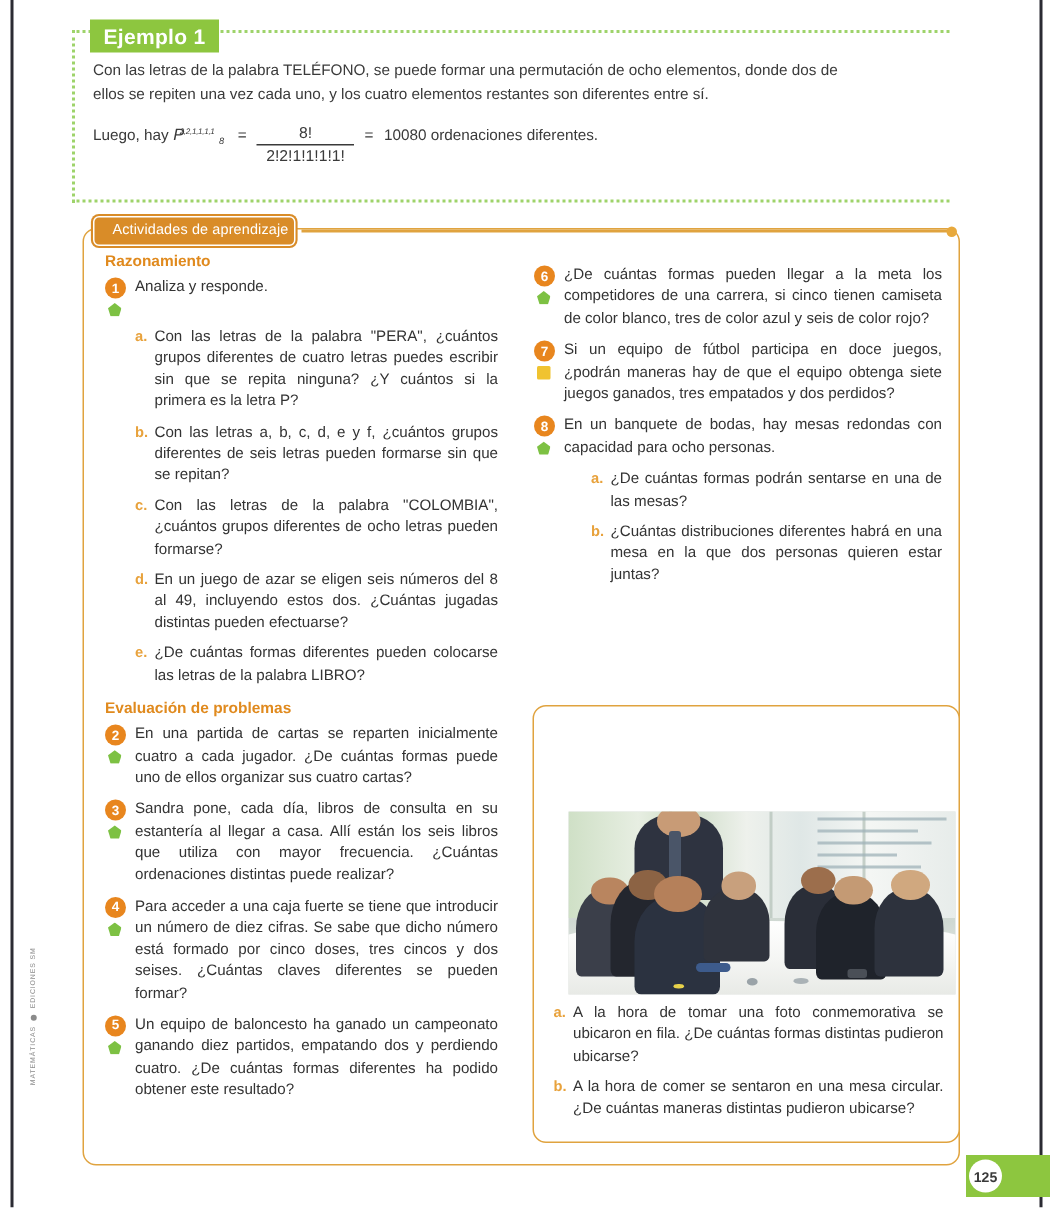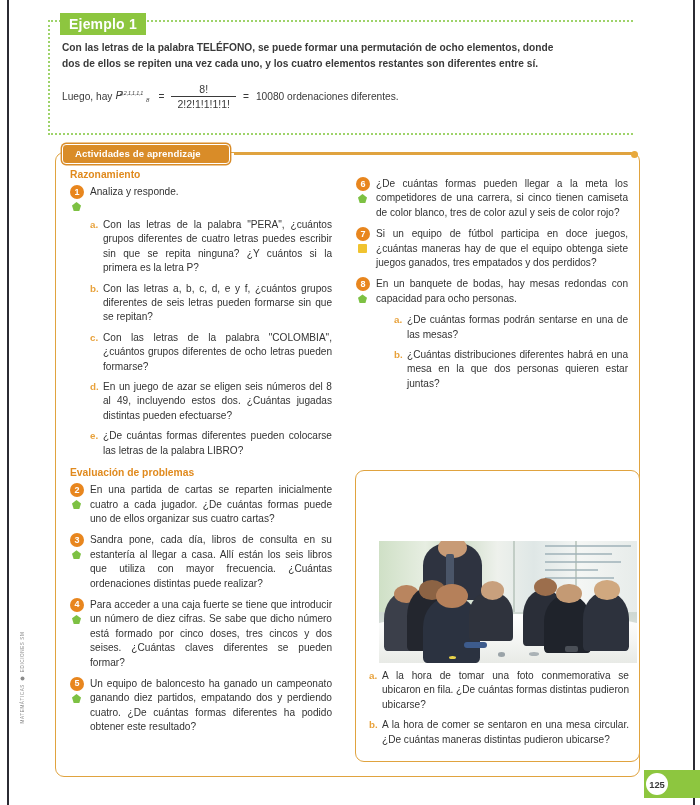--- a/index.html
+++ b/index.html
@@ -33,38 +33,38 @@
     border-bottom:2px dotted #9ed36a;border-right:none;
     box-sizing:border-box;padding:0;
   }
   .ejemplo-tag{
     position:absolute;left:10px;top:-9px;
     background:#8dc63f;color:#fff;font-weight:bold;font-size:14px;
     padding:2.5px 9px 3px 9px;letter-spacing:.2px;
   }
   .ejemplo-body{position:absolute;left:12px;top:18px;width:500px;
     font-size:10.2px;line-height:15.6px;color:#3a3a3a;}
-  .ejemplo-body p{margin:0 0 2px 0;font-weight:bold;}
-
-  .formula-row{display:flex;align-items:center;margin-top:12px;font-size:10.2px;}
+  .ejemplo-body p{margin:0 0 2px 0;}
+
+  .formula-row{display:flex;align-items:flex-start;margin-top:12px;font-size:10.2px;}
   .formula-row .lead{margin-right:3px;}
   .perm{font-style:italic;position:relative;display:inline-block;margin-right:2px;}
   .perm .base{font-style:italic;font-size:11px;}
   .perm .sub{font-size:6.2px;position:relative;top:3px;left:0px;}
   .perm .sup{font-size:5.4px;position:relative;top:-4px;left:-3px;letter-spacing:-.2px;}
   .eqsign{margin:0 7px;}
   .frac{display:inline-block;text-align:center;vertical-align:middle;line-height:1.15;}
   .frac .num{display:block;font-size:10.5px;padding:0 6px 1px 6px;}
   .frac .bar{display:block;height:1px;background:#3a3a3a;}
   .frac .den{display:block;font-size:10.5px;padding:1px 6px 0 6px;}
 
   
   .pill{
-    display:inline-block;background:#d98c28;color:#fff;font-weight:bold;
-    font-size:9.6px;padding:3px 28px 4px 12px;border-radius:4px;
+    display:inline-block;background:#d98c28;color:#fff;font-weight:normal;
+    font-size:9.6px;padding:3px 4px 4px 12px;border-radius:4px;
     border:1.4px solid #fff;box-shadow:0 0 0 1.4px #d98c28;
     letter-spacing:.1px;white-space:nowrap;
   }
   .hdr-wrap{position:absolute;display:flex;align-items:center;}
   .hdr-line{flex:1;height:1.6px;background:#e0a33f;margin-left:4px;position:relative;}
   .hdr-line:after{content:"";position:absolute;right:-1px;top:-2.6px;width:7px;height:7px;
     border-radius:50%;background:#e8a93c;}
 
   
   .act-box{
@@ -272,21 +272,21 @@
             <div class="shape pent"></div>
           </div>
           <div class="item-text">¿De cuántas formas pueden llegar a la meta los competidores de una carrera, si cinco tienen camiseta de color blanco, tres de color azul y seis de color rojo?</div>
         </div>
 
         <div class="item">
           <div class="markers">
             <div class="num-badge">7</div>
             <div class="shape sq"></div>
           </div>
-          <div class="item-text">Si un equipo de fútbol participa en doce juegos, ¿cuántas maneras hay de que el equipo obtenga siete juegos ganados, tres empatados y dos perdidos?</div>
+          <div class="item-text">Si un equipo de fútbol participa en doce juegos, ¿podrán maneras hay de que el equipo obtenga siete juegos ganados, tres empatados y dos perdidos?</div>
         </div>
 
         <div class="item">
           <div class="markers">
             <div class="num-badge">8</div>
             <div class="shape pent"></div>
           </div>
           <div class="item-text">En un banquete de bodas, hay mesas redondas con capacidad para ocho personas.</div>
         </div>
         <div class="sub-list sub-list-indent">

